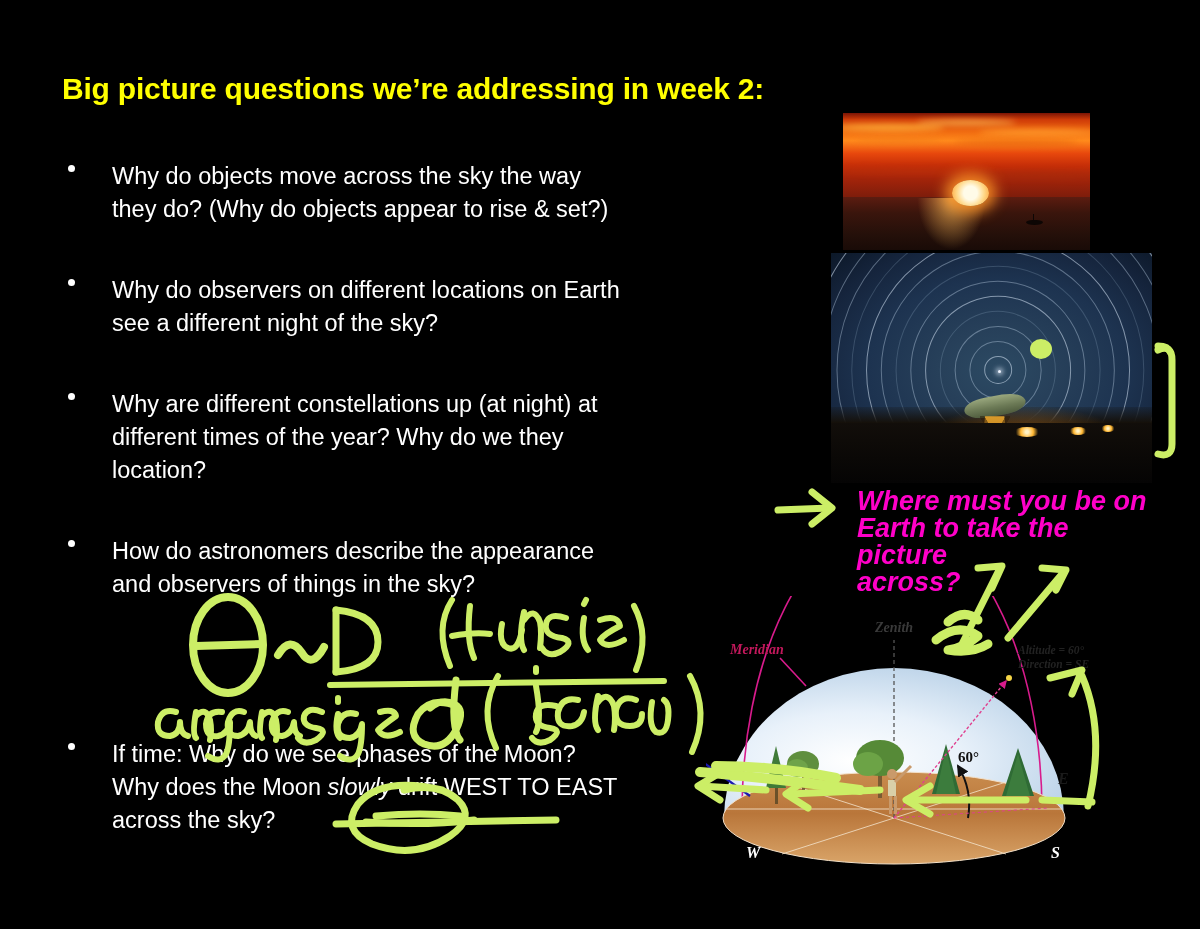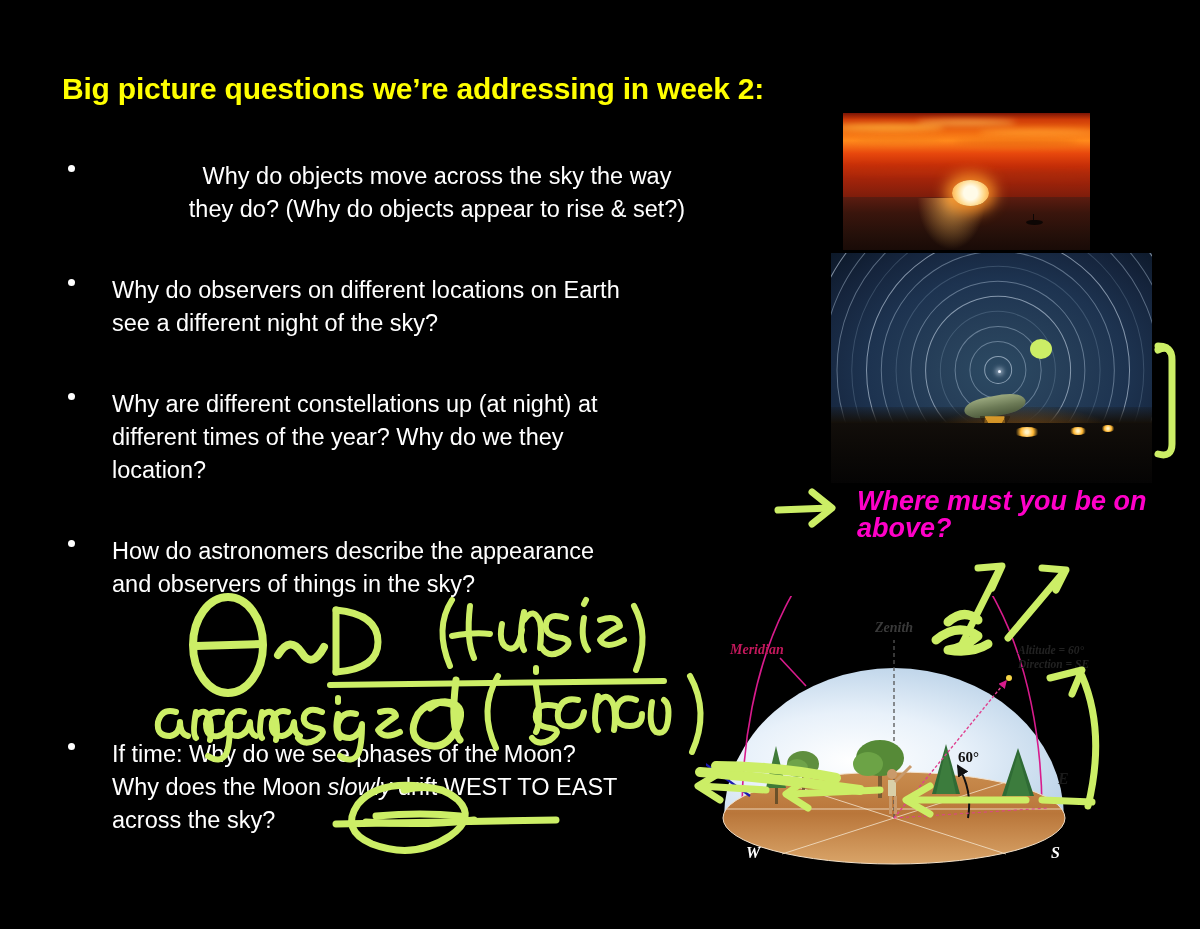--- a/index.html
+++ b/index.html
@@ -16,21 +16,21 @@
   
   #bullets{position:absolute;left:62px;top:160px;width:700px;}
   .bullet{position:relative;padding-left:50px;color:#ffffff;
           font-size:23.5px;line-height:33px;}
   .bullet .dot{position:absolute;left:6px;top:5px;width:7px;height:7px;
                border-radius:50%;background:#fff;}
   .bullet .txt{display:block;}
   .u{}
   .it{font-style:italic;}
 
-  .b1{margin-bottom:48px;text-align:center;}
+  .b1{margin-bottom:48px;}
   .b2{margin-bottom:48px;}
   .b3{margin-bottom:48px;}
   .b4{margin-bottom:0px;}
   .b5{position:absolute;left:0px;top:578px;}
 
   
   #sunset{position:absolute;left:843px;top:113px;width:247px;height:137px;
           overflow:hidden;background:#120403;}
   .sun-sky{position:absolute;left:0;top:0;width:100%;height:61%;
     background:linear-gradient(180deg,#7a1405 0%,#cf3b08 8%,#f06a10 22%,
@@ -192,21 +192,22 @@
     <div class="tr-tower"></div>
     <div class="tr-tower2"></div>
     <div class="tr-ground"></div>
     <div class="tr-lamp" style="left:57%;bottom:20%;width:26px;height:10px;"></div>
     <div class="tr-lamp" style="left:74%;bottom:21%;width:18px;height:8px;"></div>
     <div class="tr-lamp" style="left:84%;bottom:22%;width:14px;height:7px;"></div>
   </div>
 
   <div id="pinkq">
     <div>Where must you be on</div>
-    <div>above?</div>
+    <div>Earth to take the picture</div>
+    <div>across?</div>
   </div>
 
   <svg id="sphere" viewBox="0 0 494 278">
     <defs>
       <radialGradient id="domeg" cx="38%" cy="62%" r="72%">
         <stop offset="0%" stop-color="#ffffff"></stop>
         <stop offset="45%" stop-color="#e8f1fa"></stop>
         <stop offset="100%" stop-color="#b6cfe6"></stop>
       </radialGradient>
       <linearGradient id="groundg" x1="0" y1="0" x2="0" y2="1">

